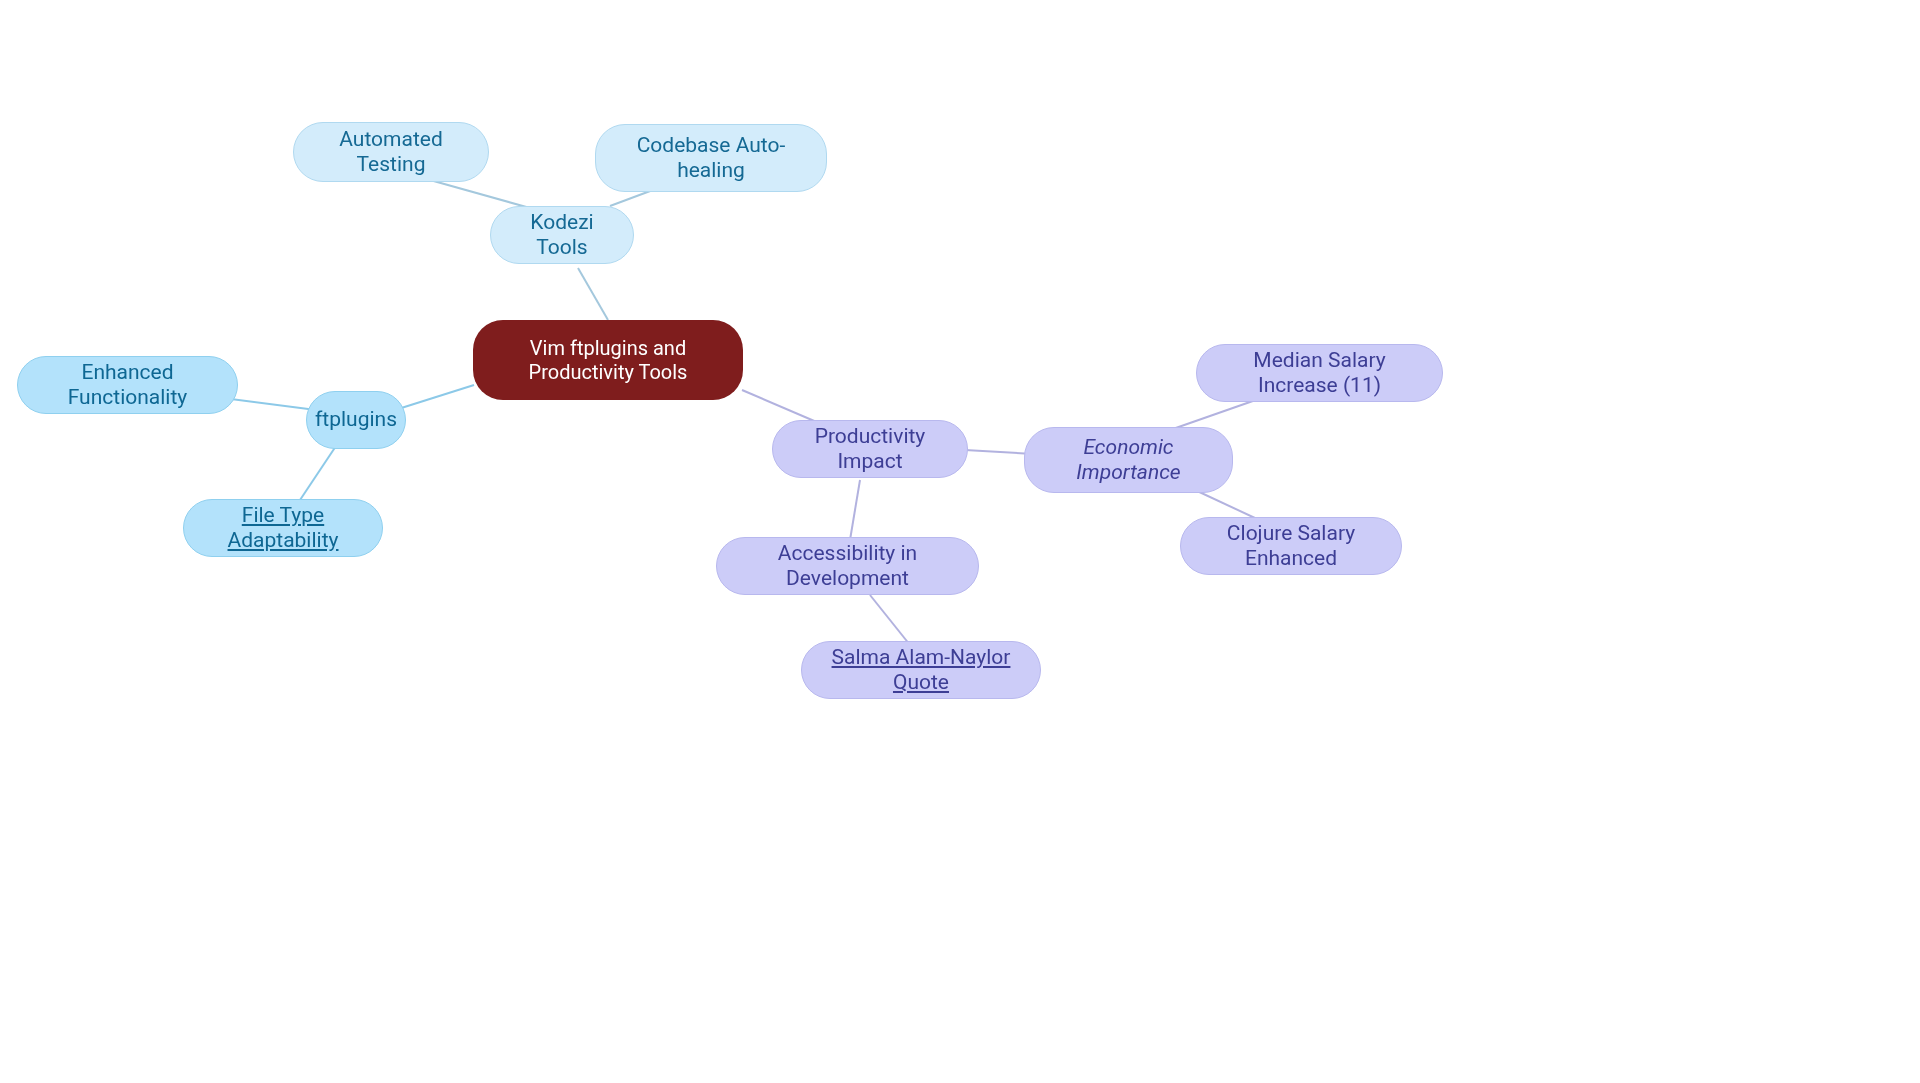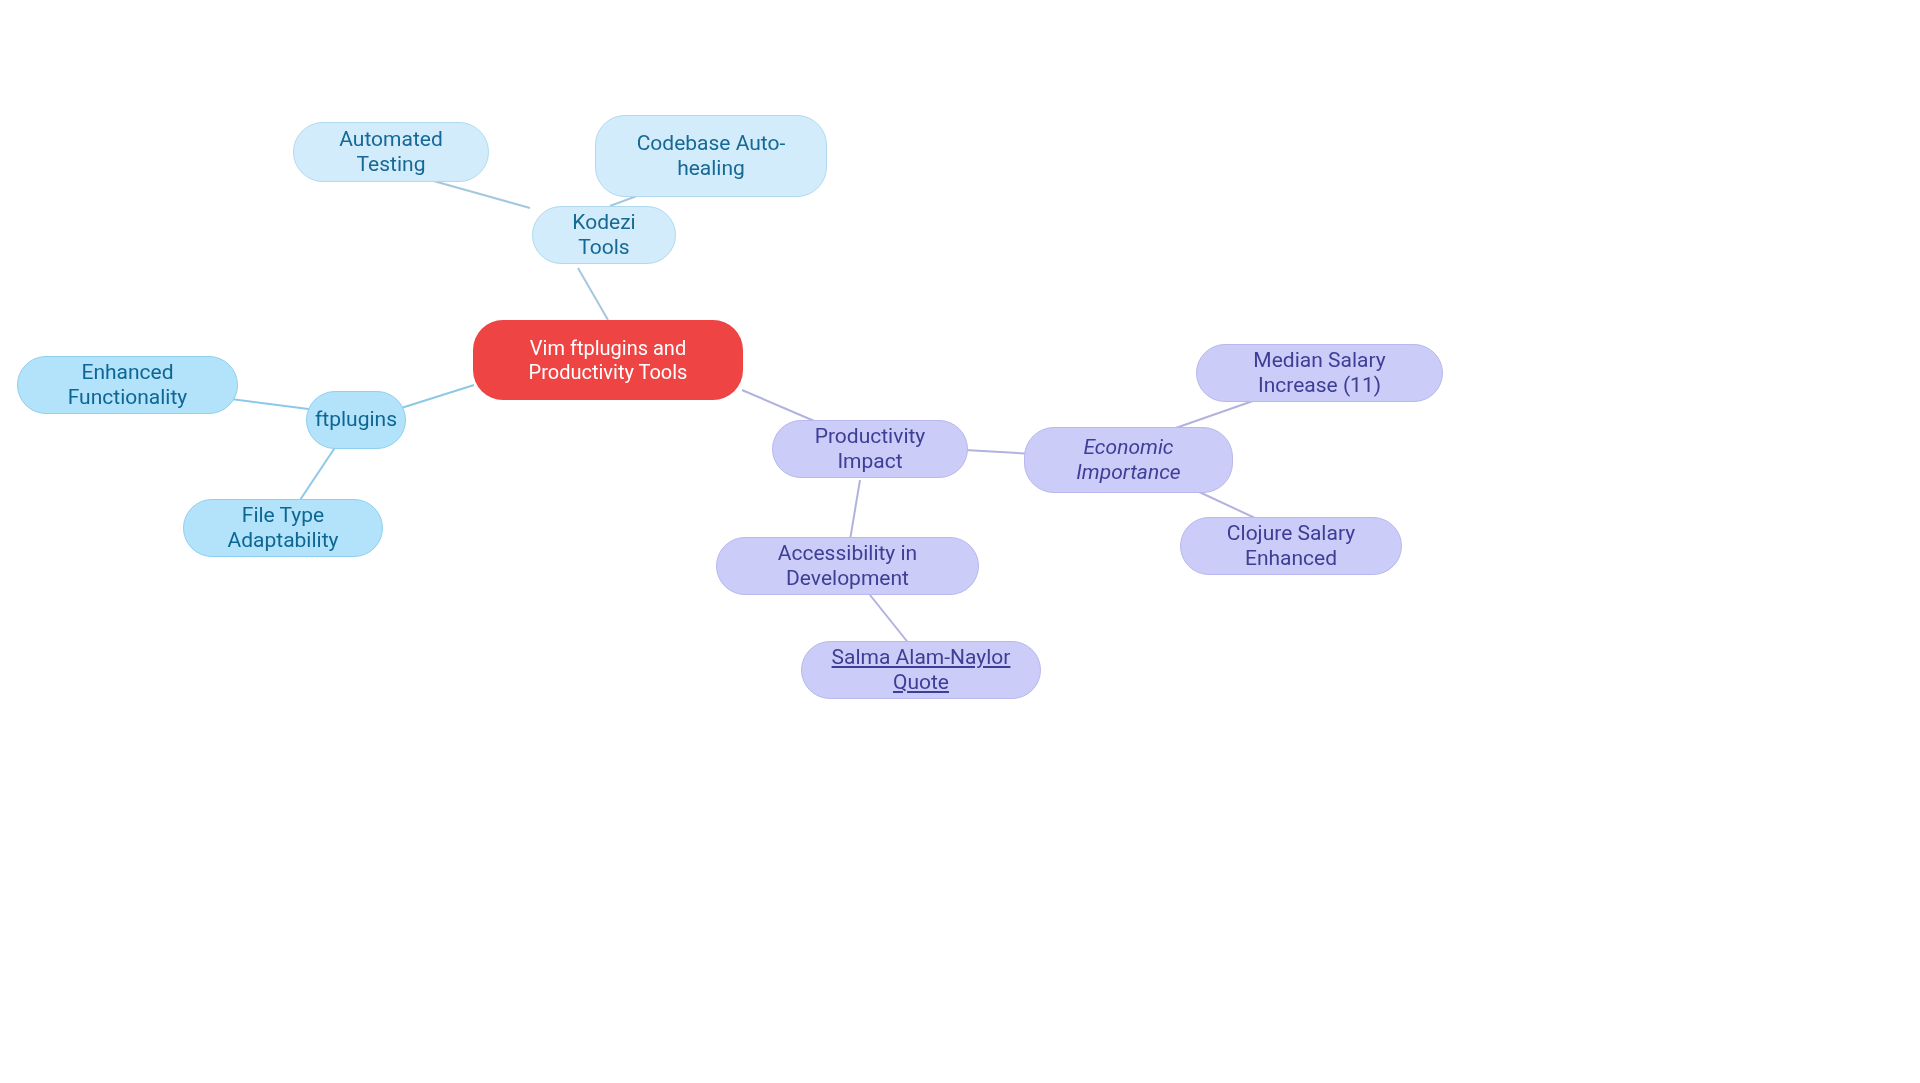--- a/index.html
+++ b/index.html
@@ -26,21 +26,21 @@
     font-size: 21px;
     display: flex;
     align-items: center;
     justify-content: center;
     text-align: center;
     padding: 28px 24px;
     box-sizing: border-box;
     line-height: 1.2;
   }
   .root {
-    background: #ef4444;
+    background: #7f1d1d;
     color: #ffffff;
     font-size: 20px;
   }
   .light-blue {
     background: #d3ecfb;
     color: #156994;
     border: 1px solid #b0d9f0;
   }
   .sky-blue {
     background: #b3e2fb;
@@ -78,31 +78,31 @@
 
   <line x1="965" y1="450" x2="1050" y2="455" stroke="#b2b2df" stroke-width="2"></line>
 
   <line x1="1170" y1="430" x2="1270" y2="395" stroke="#b2b2df" stroke-width="2"></line>
 
   <line x1="1180" y1="483" x2="1270" y2="525" stroke="#b2b2df" stroke-width="2"></line>
 </svg>
 
 <div class="node root" style="left:473px; top:320px; width:270px; height:80px;">Vim ftplugins and Productivity Tools</div>
 
-<div class="node light-blue" style="left:532px; top:206px; width:144px; height:52px;">Kodezi Tools</div>
+<div class="node light-blue" style="left:490px; top:206px; width:144px; height:52px;">Kodezi Tools</div>
 
 <div class="node light-blue" style="left:293px; top:122px; width:196px; height:60px;">Automated Testing</div>
 
-<div class="node light-blue" style="left:595px; top:115px; width:232px; height:82px;">Codebase Auto-healing</div>
+<div class="node light-blue" style="left:595px; top:124px; width:232px; height:68px;">Codebase Auto-healing</div>
 
 <div class="node sky-blue" style="left:306px; top:391px; width:100px; height:58px;">ftplugins</div>
 
 <div class="node sky-blue" style="left:17px; top:356px; width:221px; height:48px;">Enhanced Functionality</div>
 
-<div class="node sky-blue" style="left:183px; top:499px; width:200px; height:40px;">File Type Adaptability</div>
+<div class="node sky-blue" style="left:183px; top:499px; width:200px; height:40px;text-decoration:underline;">File Type Adaptability</div>
 
 <div class="node lavender" style="left:772px; top:420px; width:196px; height:40px;">Productivity Impact</div>
 
 <div class="node lavender" style="left:716px; top:537px; width:263px; height:58px;">Accessibility in Development</div>
 
 <div class="node lavender" style="left:801px; top:641px; width:240px; height:58px;text-decoration:underline;">Salma Alam-Naylor Quote</div>
 
 <div class="node lavender" style="left:1024px; top:427px; width:209px; height:66px;font-style:italic;">Economic Importance</div>
 
 <div class="node lavender" style="left:1196px; top:344px; width:247px; height:55px;">Median Salary Increase (11)</div>

